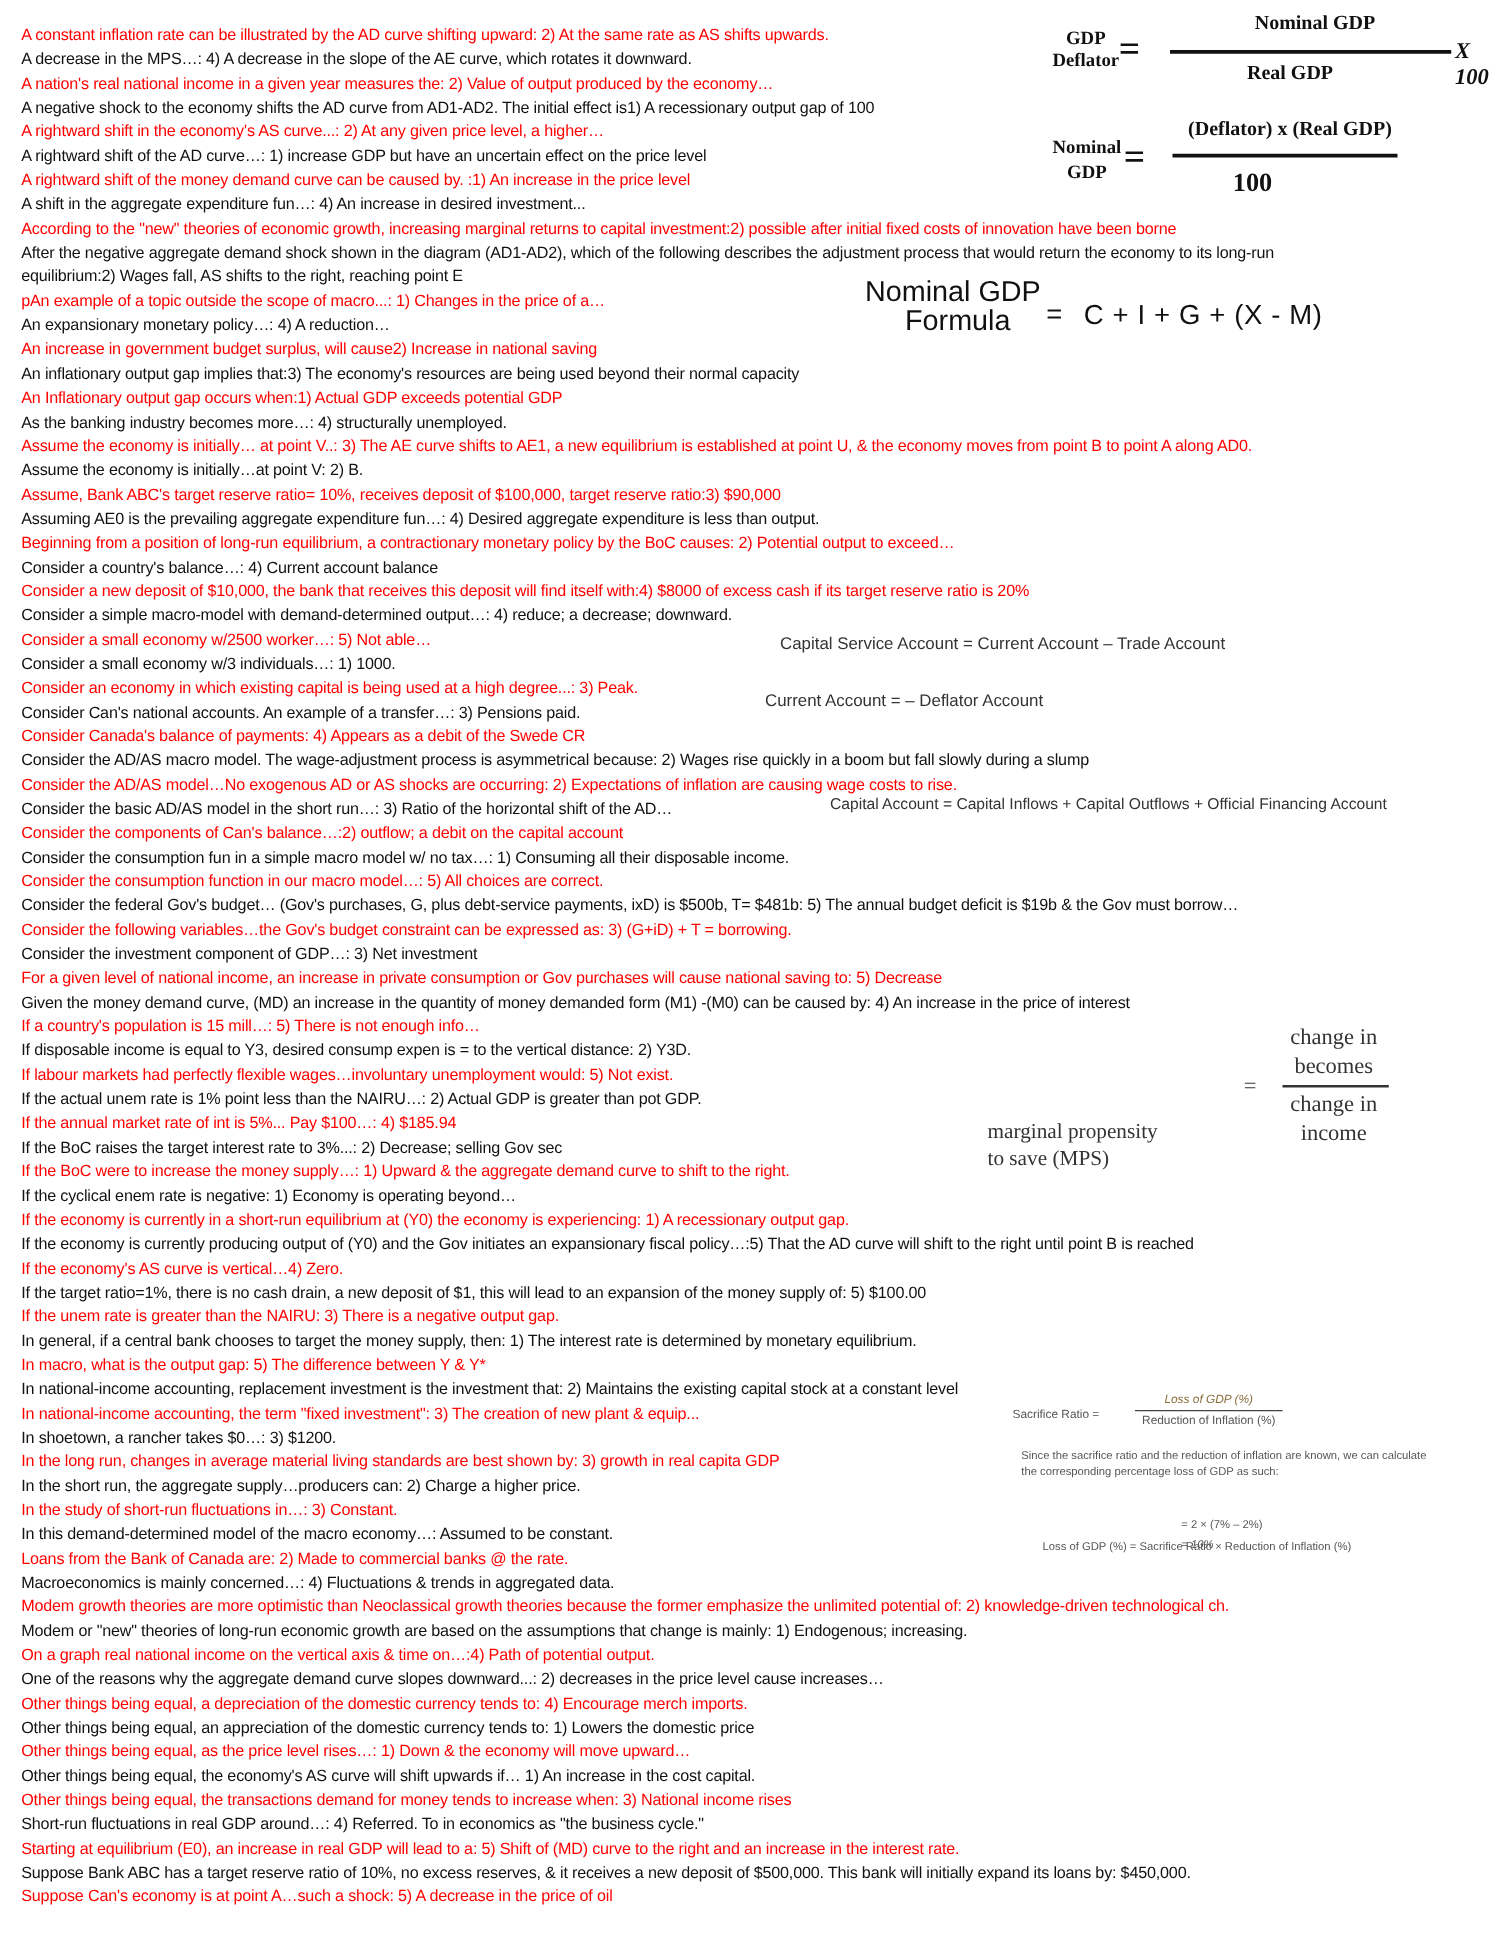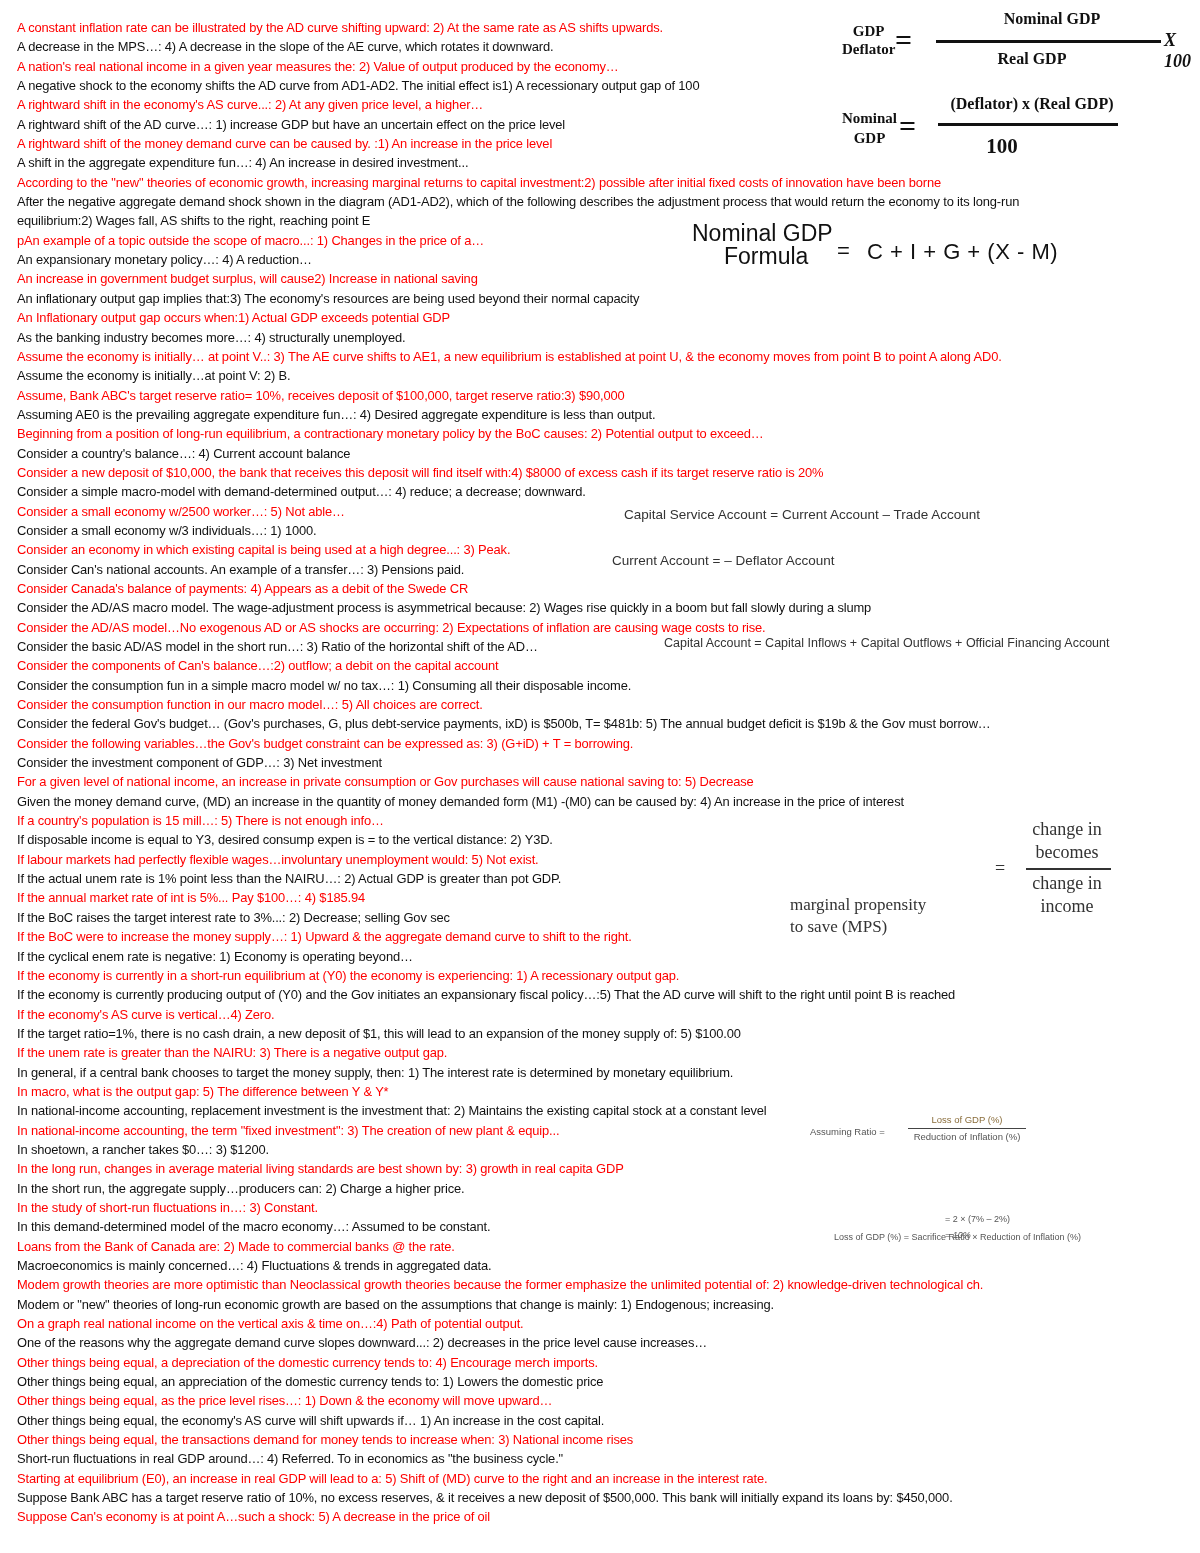--- a/index.html
+++ b/index.html
@@ -54,21 +54,21 @@
   #f-mps { left: 790px; top: 818px; width: 330px; height: 104px; font-family: "Liberation Serif", "DejaVu Serif", serif; color: #333; }
   #f-mps .lhs { position: absolute; left: 0; top: 28px; font-size: 17px; line-height: 22px; margin-top: 48px; }
   #f-mps .eq { position: absolute; left: 205px; top: 40px; font-size: 18px; }
   #f-mps .num { position: absolute; left: 232px; top: 0; width: 90px; text-align: center; font-size: 18px; line-height: 23px; }
   #f-mps .bar { position: absolute; left: 236px; top: 50px; width: 85px; height: 1.5px; background: #333; }
   #f-mps .den { position: absolute; left: 232px; top: 54px; width: 90px; text-align: center; font-size: 18px; line-height: 23px; }
 
   
   #f-sacrifice { left: 800px; top: 1108px; width: 350px; height: 135px; font-family: "Liberation Sans", "DejaVu Sans", sans-serif; font-size: 9px; color: #555; }
   #f-sacrifice .lab { position: absolute; left: 10px; top: 18px; font-size: 9.5px; }
-  #f-sacrifice .num { position: absolute; left: 112px; top: 6px; width: 110px; text-align: center; font-size: 9.5px; color: #8a6d3b; }
+  #f-sacrifice .num { position: absolute; left: 112px; top: 6px; width: 110px; text-align: center; font-size: 9.5px; color: #8a6d3b; font-style: italic; }
   #f-sacrifice .bar { position: absolute; left: 108px; top: 20px; width: 118px; height: 1px; background: #444; }
   #f-sacrifice .den { position: absolute; left: 108px; top: 23px; width: 118px; text-align: center; font-size: 9.5px; }
   #f-sacrifice .p1 { position: absolute; left: 17px; top: 50px; width: 330px; line-height: 13px; }
   #f-sacrifice .e1 { position: absolute; left: 34px; top: 88px; white-space: nowrap; margin-top: 36px; }
   #f-sacrifice .e2 { position: absolute; left: 145px; top: 106px; white-space: nowrap; }
   #f-sacrifice .e3 { position: absolute; left: 145px; top: 122px; white-space: nowrap; font-style: italic; }
 </style>
 </head>
 <body>
 
@@ -198,20 +198,21 @@
     <div>becomes</div>
   </div>
   <div class="bar"></div>
   <div class="den">
     <div>change in</div>
     <div>income</div>
   </div>
 </div>
 
 <div class="fig" id="f-sacrifice">
-  <div class="lab">Assuming Ratio =</div>
+  <div class="lab">Sacrifice Ratio =</div>
   <div class="num">Loss of GDP (%)</div>
   <div class="bar"></div>
   <div class="den">Reduction of Inflation (%)</div>
+  <div class="p1">Since the sacrifice ratio and the reduction of inflation are known, we can calculate the corresponding percentage loss of GDP as such:</div>
   <div class="e1">Loss of GDP (%) = Sacrifice Ratio × Reduction of Inflation (%)</div>
   <div class="e2">= 2 × (7% – 2%)</div>
   <div class="e3">= 10%</div>
 </div>
 
 </body></html>

